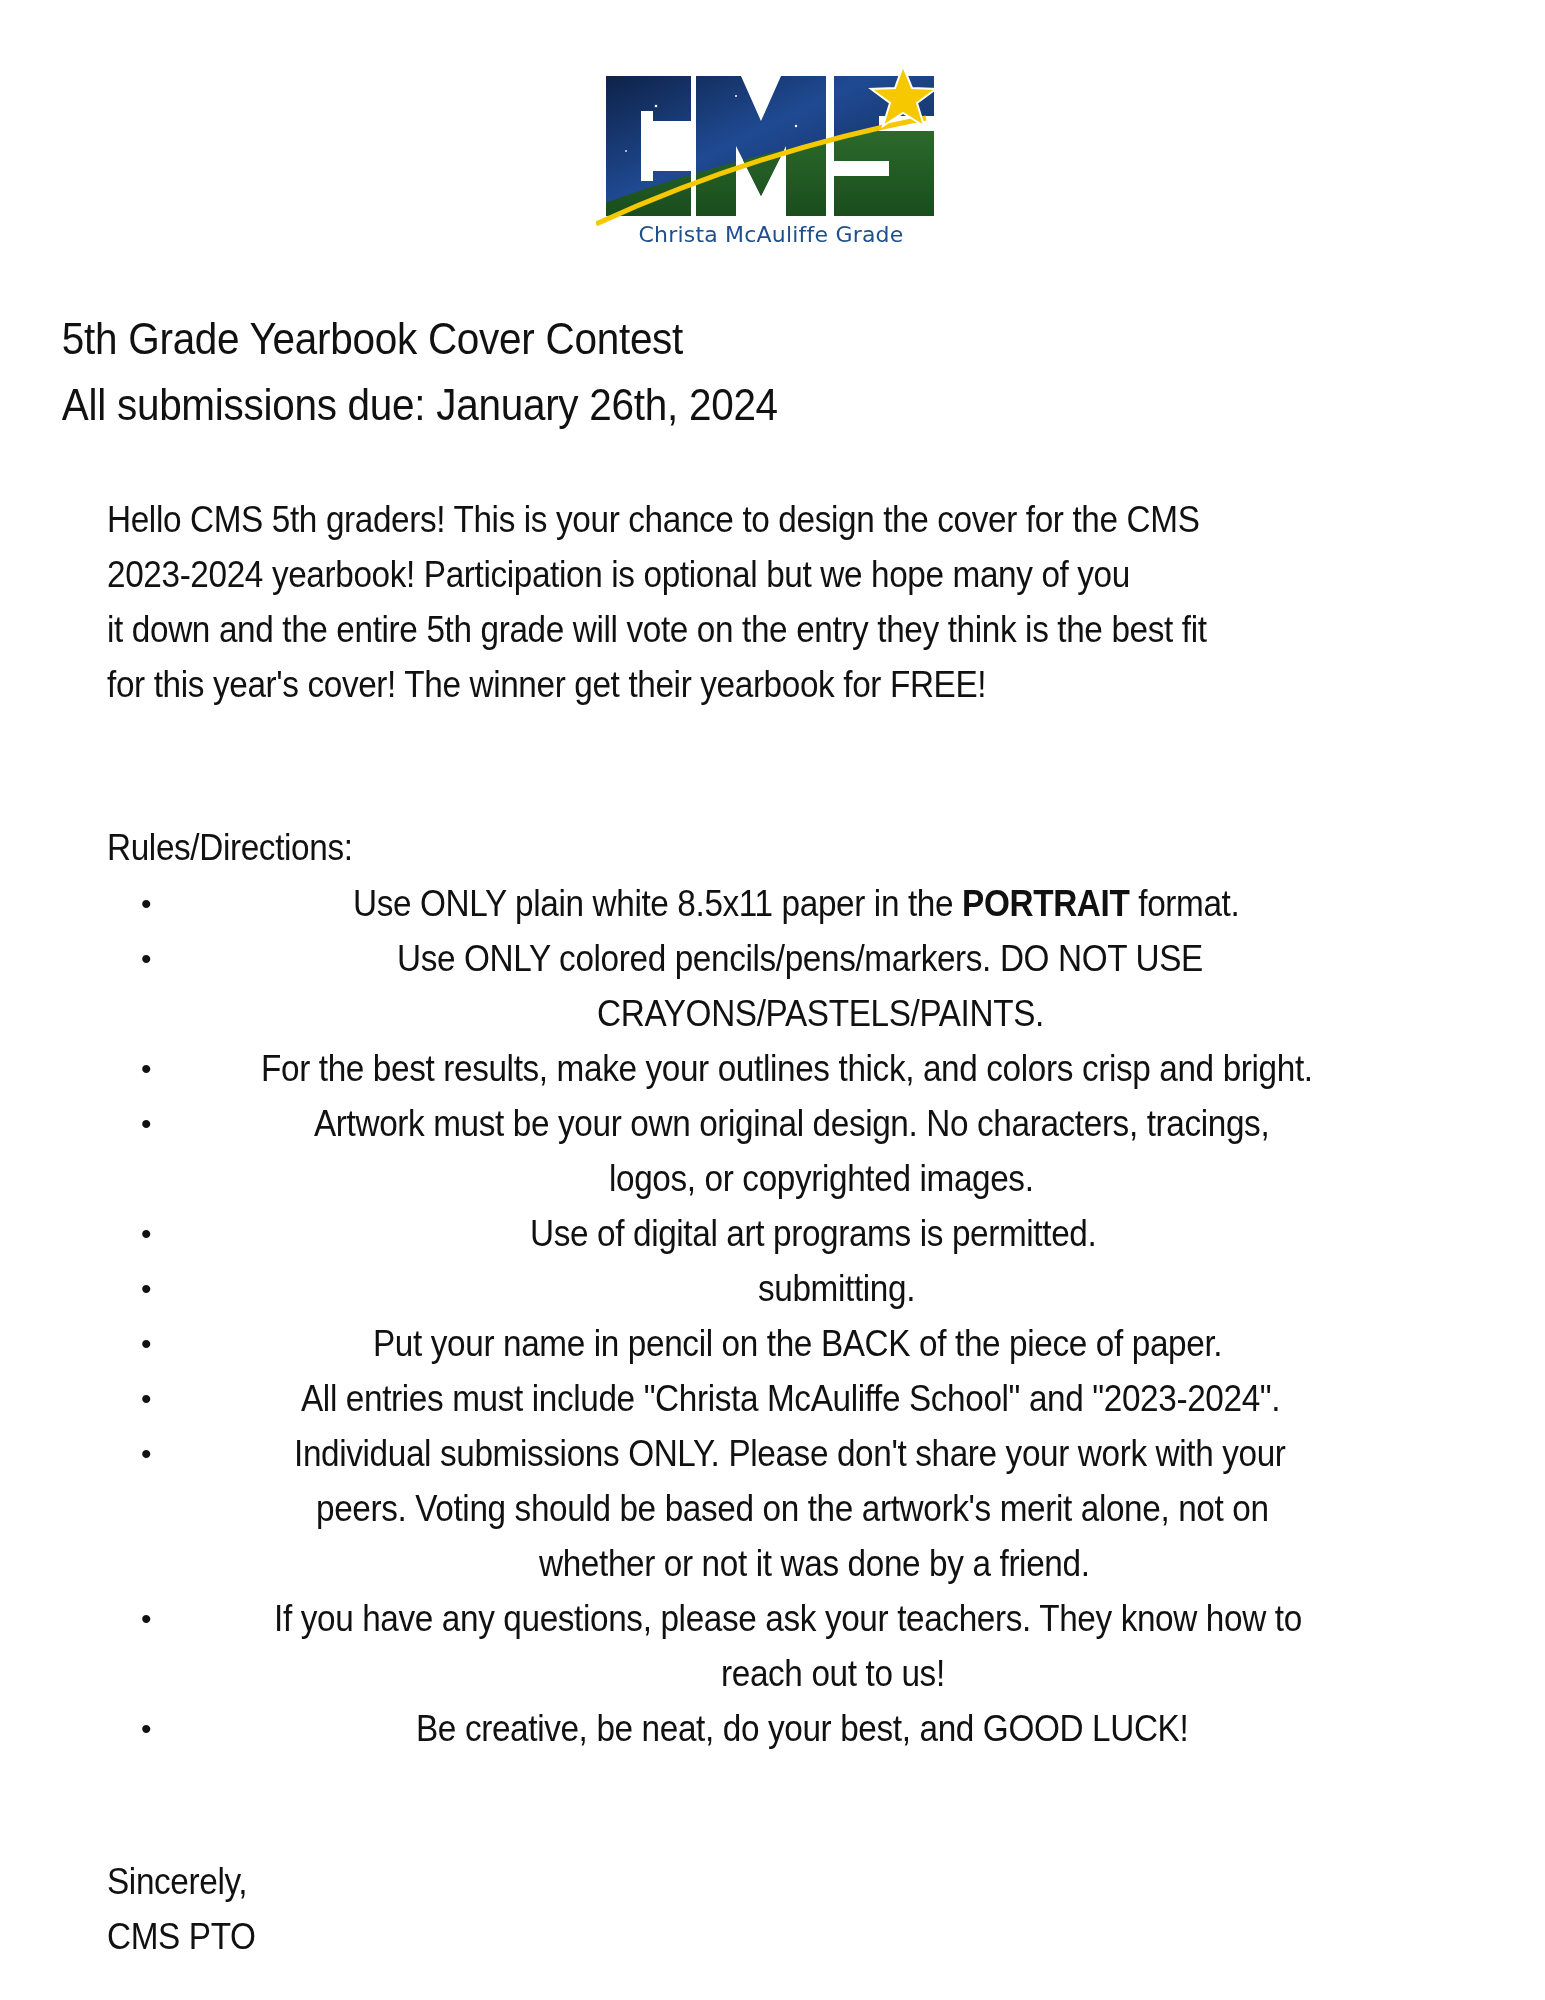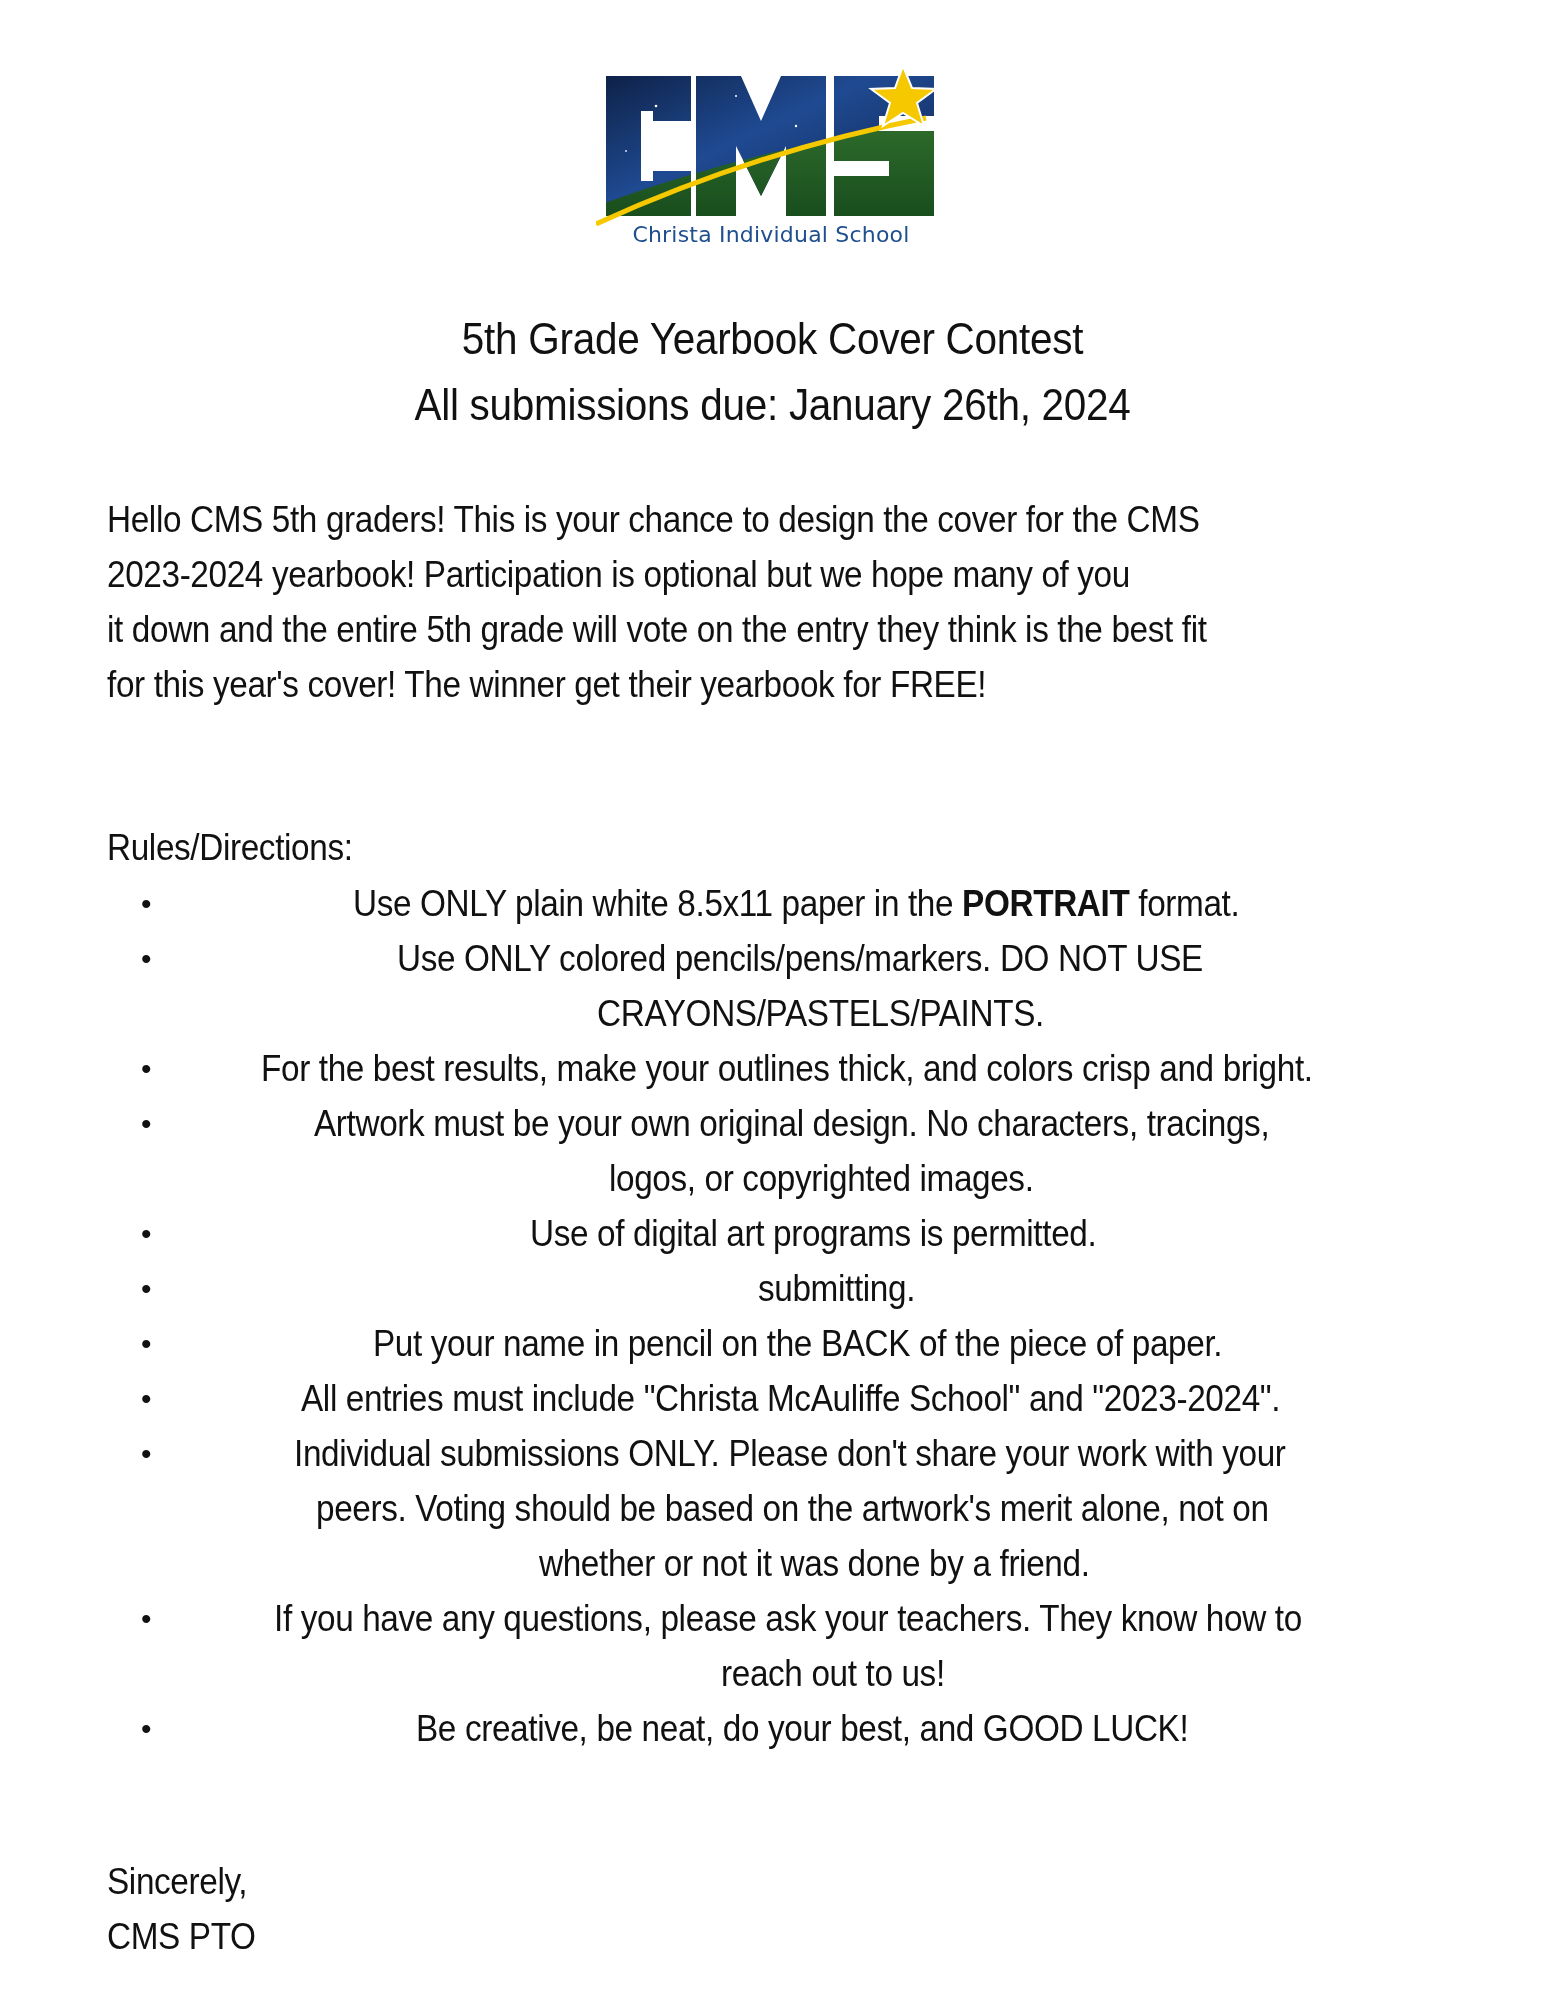--- a/index.html
+++ b/index.html
@@ -11,21 +11,21 @@
   .logo {
     position: absolute; left: 596px; top: 56px; width: 350px; height: 196px;
   }
   .logo svg { display: block; }
   .logo-caption {
     position: absolute; left: 0; right: 0; top: 166px; text-align: center;
     font-family: "DejaVu Sans", sans-serif; font-size: 22px; color: #1f4f8f;
     letter-spacing: 0.2px;
   }
   .title-block {
-    position: absolute; left: 0; width: 1545px; top: 306px; text-align: center;
+    position: absolute; left: 0; width: 1545px; top: 306px; 
     font-size: 44px; line-height: 66px; font-weight: 400; letter-spacing: -0.3px;
   }
   .title-block div { transform: scaleX(0.92); }
   .body-text {
     position: absolute; left: 95px; width: 1390px; font-size: 37px; line-height: 55px;
     letter-spacing: -0.4px;
     margin-left: 12px;
   }
   .intro { top: 492px; }
   .rules-heading { top: 820px; }
@@ -68,21 +68,21 @@
       <circle cx="60" cy="50" r="1.3" fill="#ffffff"></circle>
       <circle cx="140" cy="40" r="1" fill="#ffffff"></circle>
       <circle cx="200" cy="70" r="1.2" fill="#ffffff"></circle>
       <circle cx="30" cy="95" r="1" fill="#cfe0ff"></circle>
       <circle cx="170" cy="30" r="1" fill="#ffffff"></circle>
       <path d="M0 170 L0 150 Q150 95 350 60 L350 170 Z" fill="url(#forestGrad)"></path>
     </g>
     <path d="M0 168 Q160 95 330 62" stroke="#f5c800" stroke-width="5" fill="none"></path>
     <path d="M307 10 l9 22 l24 1 l-19 14 l7 23 l-21 -13 l-20 13 l7 -23 l-19 -14 l24 -1 z" fill="#f5c800" stroke="#ffffff" stroke-width="2"></path>
   </svg>
-  <div class="logo-caption">Christa Individual School</div>
+  <div class="logo-caption">Christa McAuliffe Grade</div>
 </div>
 
 <div class="title-block">
   <div>5th Grade Yearbook Cover Contest</div>
   <div>All submissions due: January 26th, 2024</div>
 </div>
 
 <div class="body-text intro">
   <div><span class="squeeze">Hello CMS 5th graders! This is your chance to design the cover for the CMS</span></div>
   <div><span class="squeeze">2023-2024 yearbook! Participation is optional but we hope many of you</span></div>

